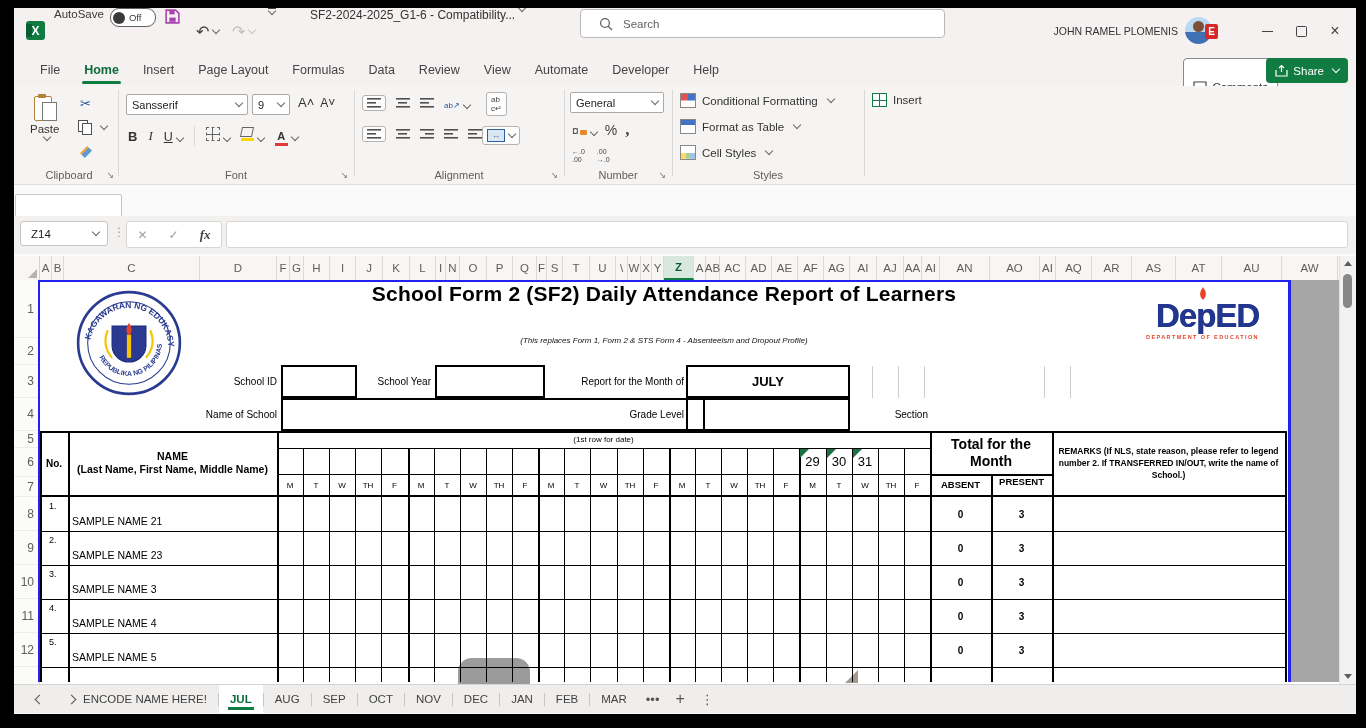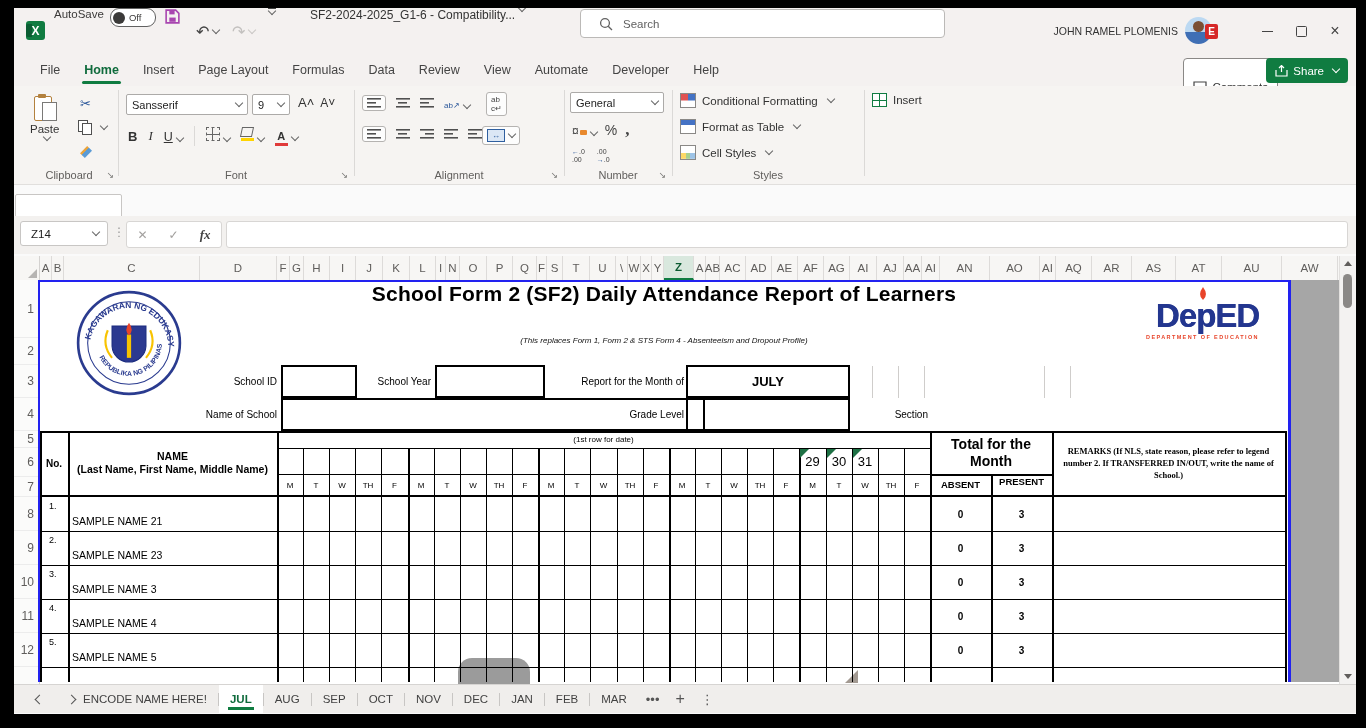--- a/index.html
+++ b/index.html
@@ -511,21 +511,21 @@
       <div class="lnx" style="left: 977px; top: 466px; width: 2px; height: 208px; background: rgb(0, 0, 0);"></div>
       <div class="lnx" style="left: 1038px; top: 423px; width: 2px; height: 251px; background: rgb(0, 0, 0);"></div>
       <div class="lnx" style="left: 1271px; top: 423px; width: 2px; height: 251px; background: rgb(0, 0, 0);"></div>
       <div class="scell b10" style="left: 26px; top: 423px; width: 28px; height: 64px;">No.</div>
       <div class="scell" style="left: 54px; top: 423px; width: 209px; height: 64px; font-weight: bold; font-size: 10.5px; white-space: pre-line; line-height: 1.25;">NAME
 (Last Name, First Name, Middle Name)</div>
       <div class="scell f8" style="left: 263px; top: 424px; width: 653px; height: 15px;">(1st row for date)</div>
       <div class="scell" style="left: 916px; top: 425px; width: 122px; height: 40px; font-weight: bold; font-size: 14px; line-height: 1.25; padding: 0px 10px;">Total for the Month</div>
       <div class="scell" style="left: 916px; top: 466px; width: 61px; height: 21px; font-weight: bold; font-size: 9.5px;">ABSENT</div>
       <div class="scell" style="left: 977px; top: 466px; width: 61px; height: 14px; font-weight: bold; font-size: 9.5px;">PRESENT</div>
-      <div class="scell" style="left: 1038px; top: 423px; width: 233px; height: 64px; font-weight: bold; font-size: 8.5px; line-height: 1.45; padding: 0px 5px; font-family: Liberation Serif, serif;">REMARKS (If NLS, state reason, please refer to legend number 2. If TRANSFERRED IN/OUT, write the name of School.)</div>
+      <div class="scell" style="left: 1038px; top: 423px; width: 233px; height: 64px; font-weight: bold; font-size: 8.5px; line-height: 1.45; padding: 0px 5px;">REMARKS (If NLS, state reason, please refer to legend number 2. If TRANSFERRED IN/OUT, write the name of School.)</div>
       <div class="scell f8" style="left: 263px; top: 467px; width: 26px; height: 20px;">M</div>
       <div class="scell f8" style="left: 289px; top: 467px; width: 26px; height: 20px;">T</div>
       <div class="scell f8" style="left: 315px; top: 467px; width: 26px; height: 20px;">W</div>
       <div class="scell f8" style="left: 341px; top: 467px; width: 26px; height: 20px;">TH</div>
       <div class="scell f8" style="left: 367px; top: 467px; width: 27px; height: 20px;">F</div>
       <div class="scell f8" style="left: 394px; top: 467px; width: 26px; height: 20px;">M</div>
       <div class="scell f8" style="left: 420px; top: 467px; width: 26px; height: 20px;">T</div>
       <div class="scell f8" style="left: 446px; top: 467px; width: 26px; height: 20px;">W</div>
       <div class="scell f8" style="left: 472px; top: 467px; width: 26px; height: 20px;">TH</div>
       <div class="scell f8" style="left: 498px; top: 467px; width: 26px; height: 20px;">F</div>

